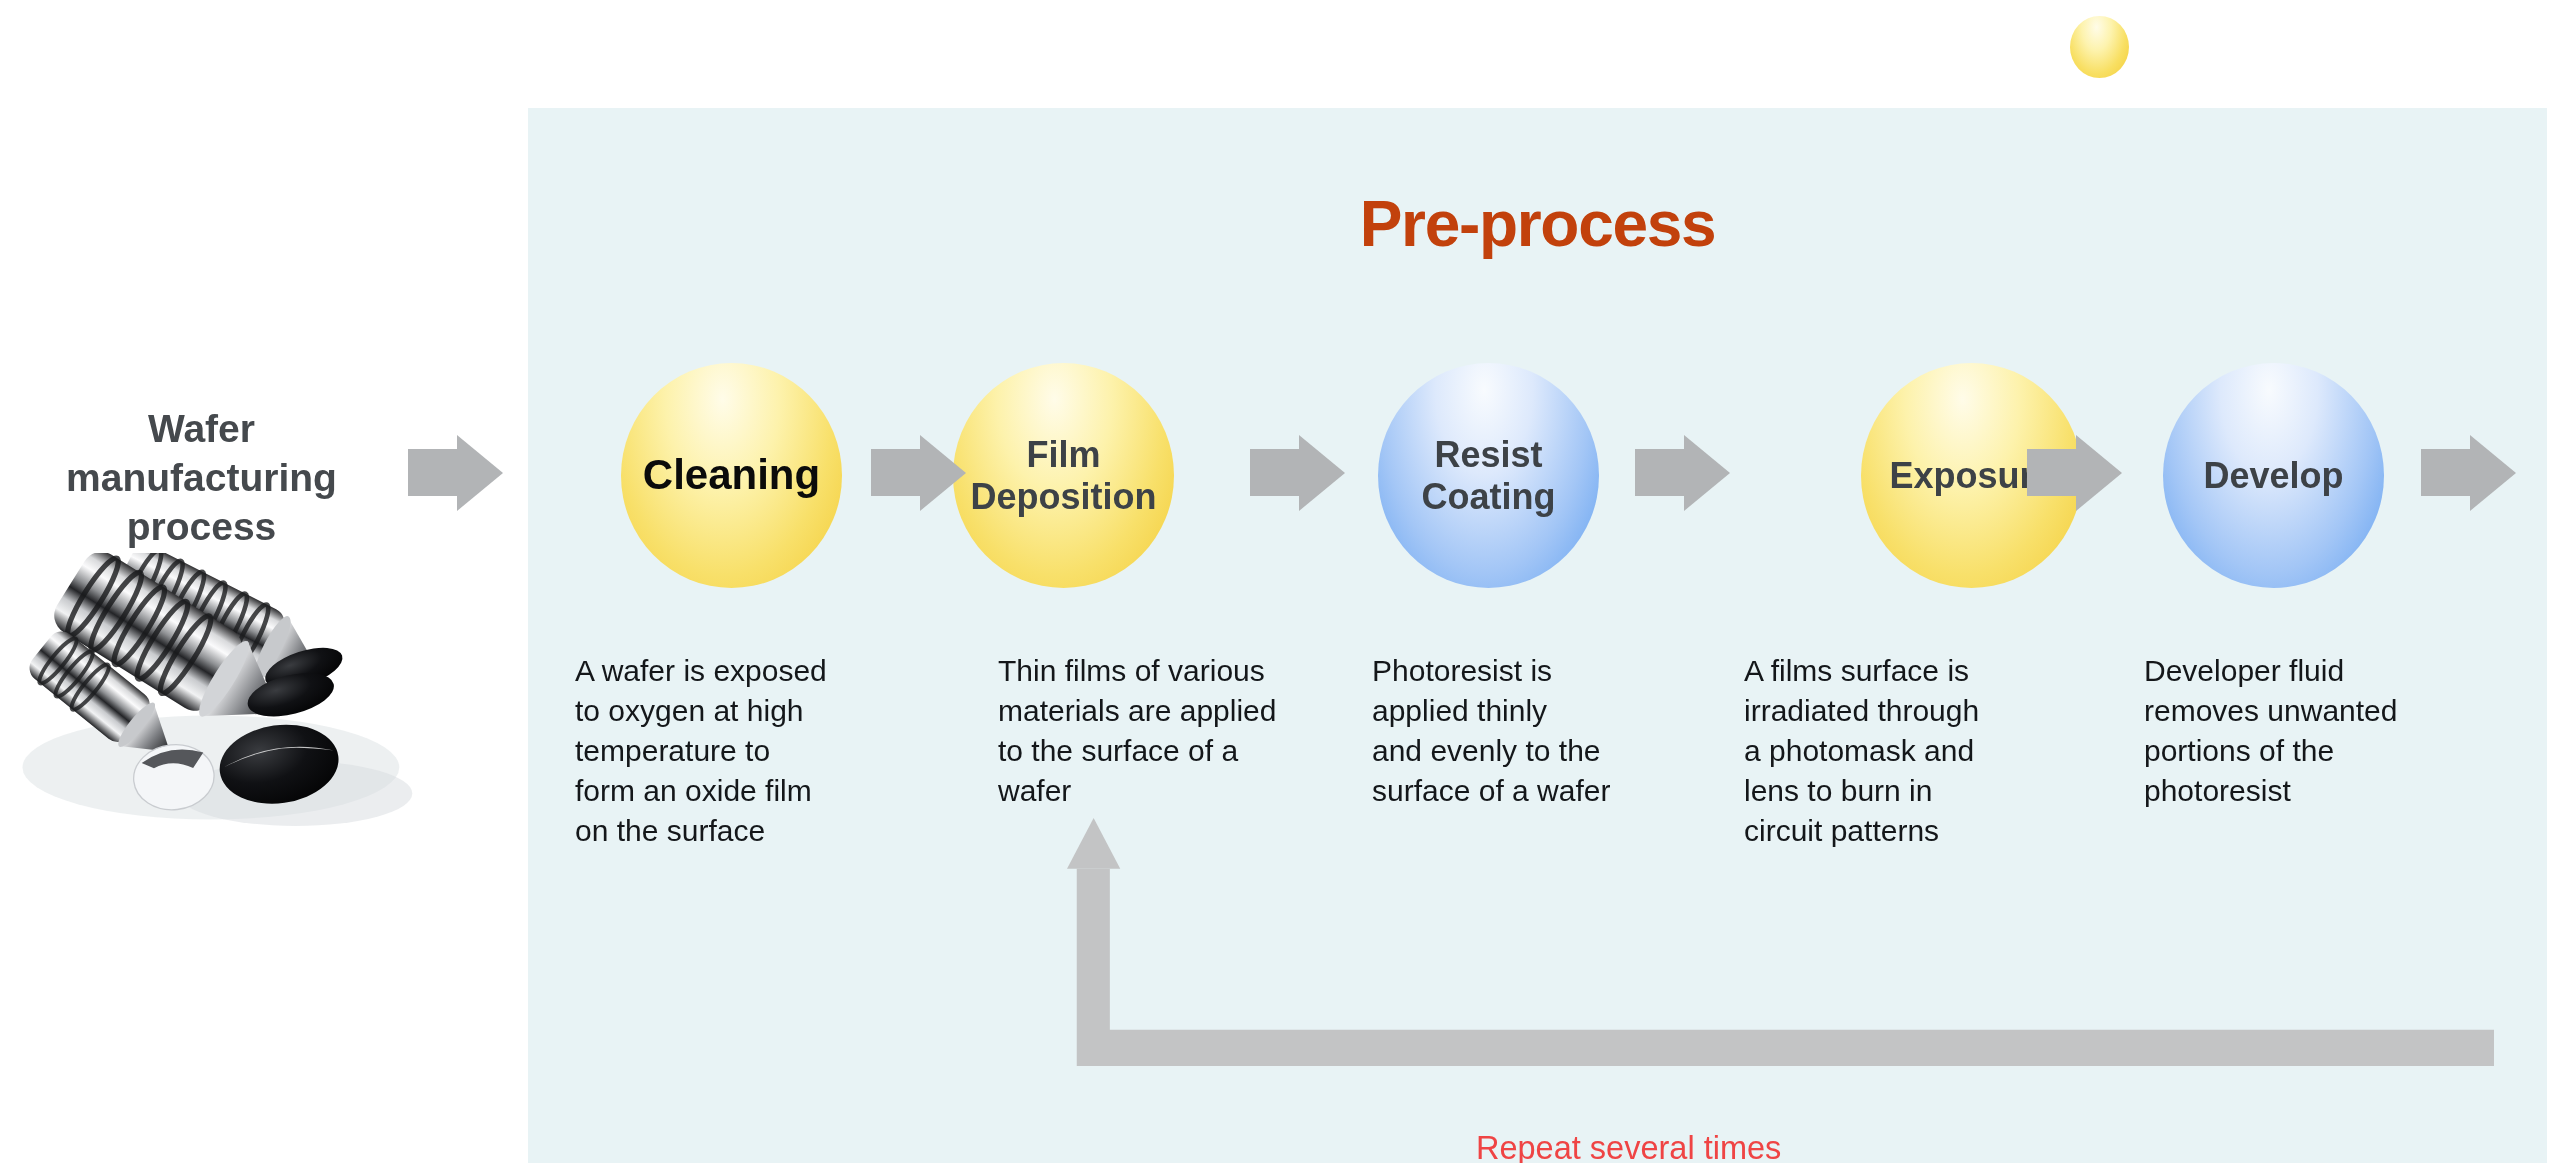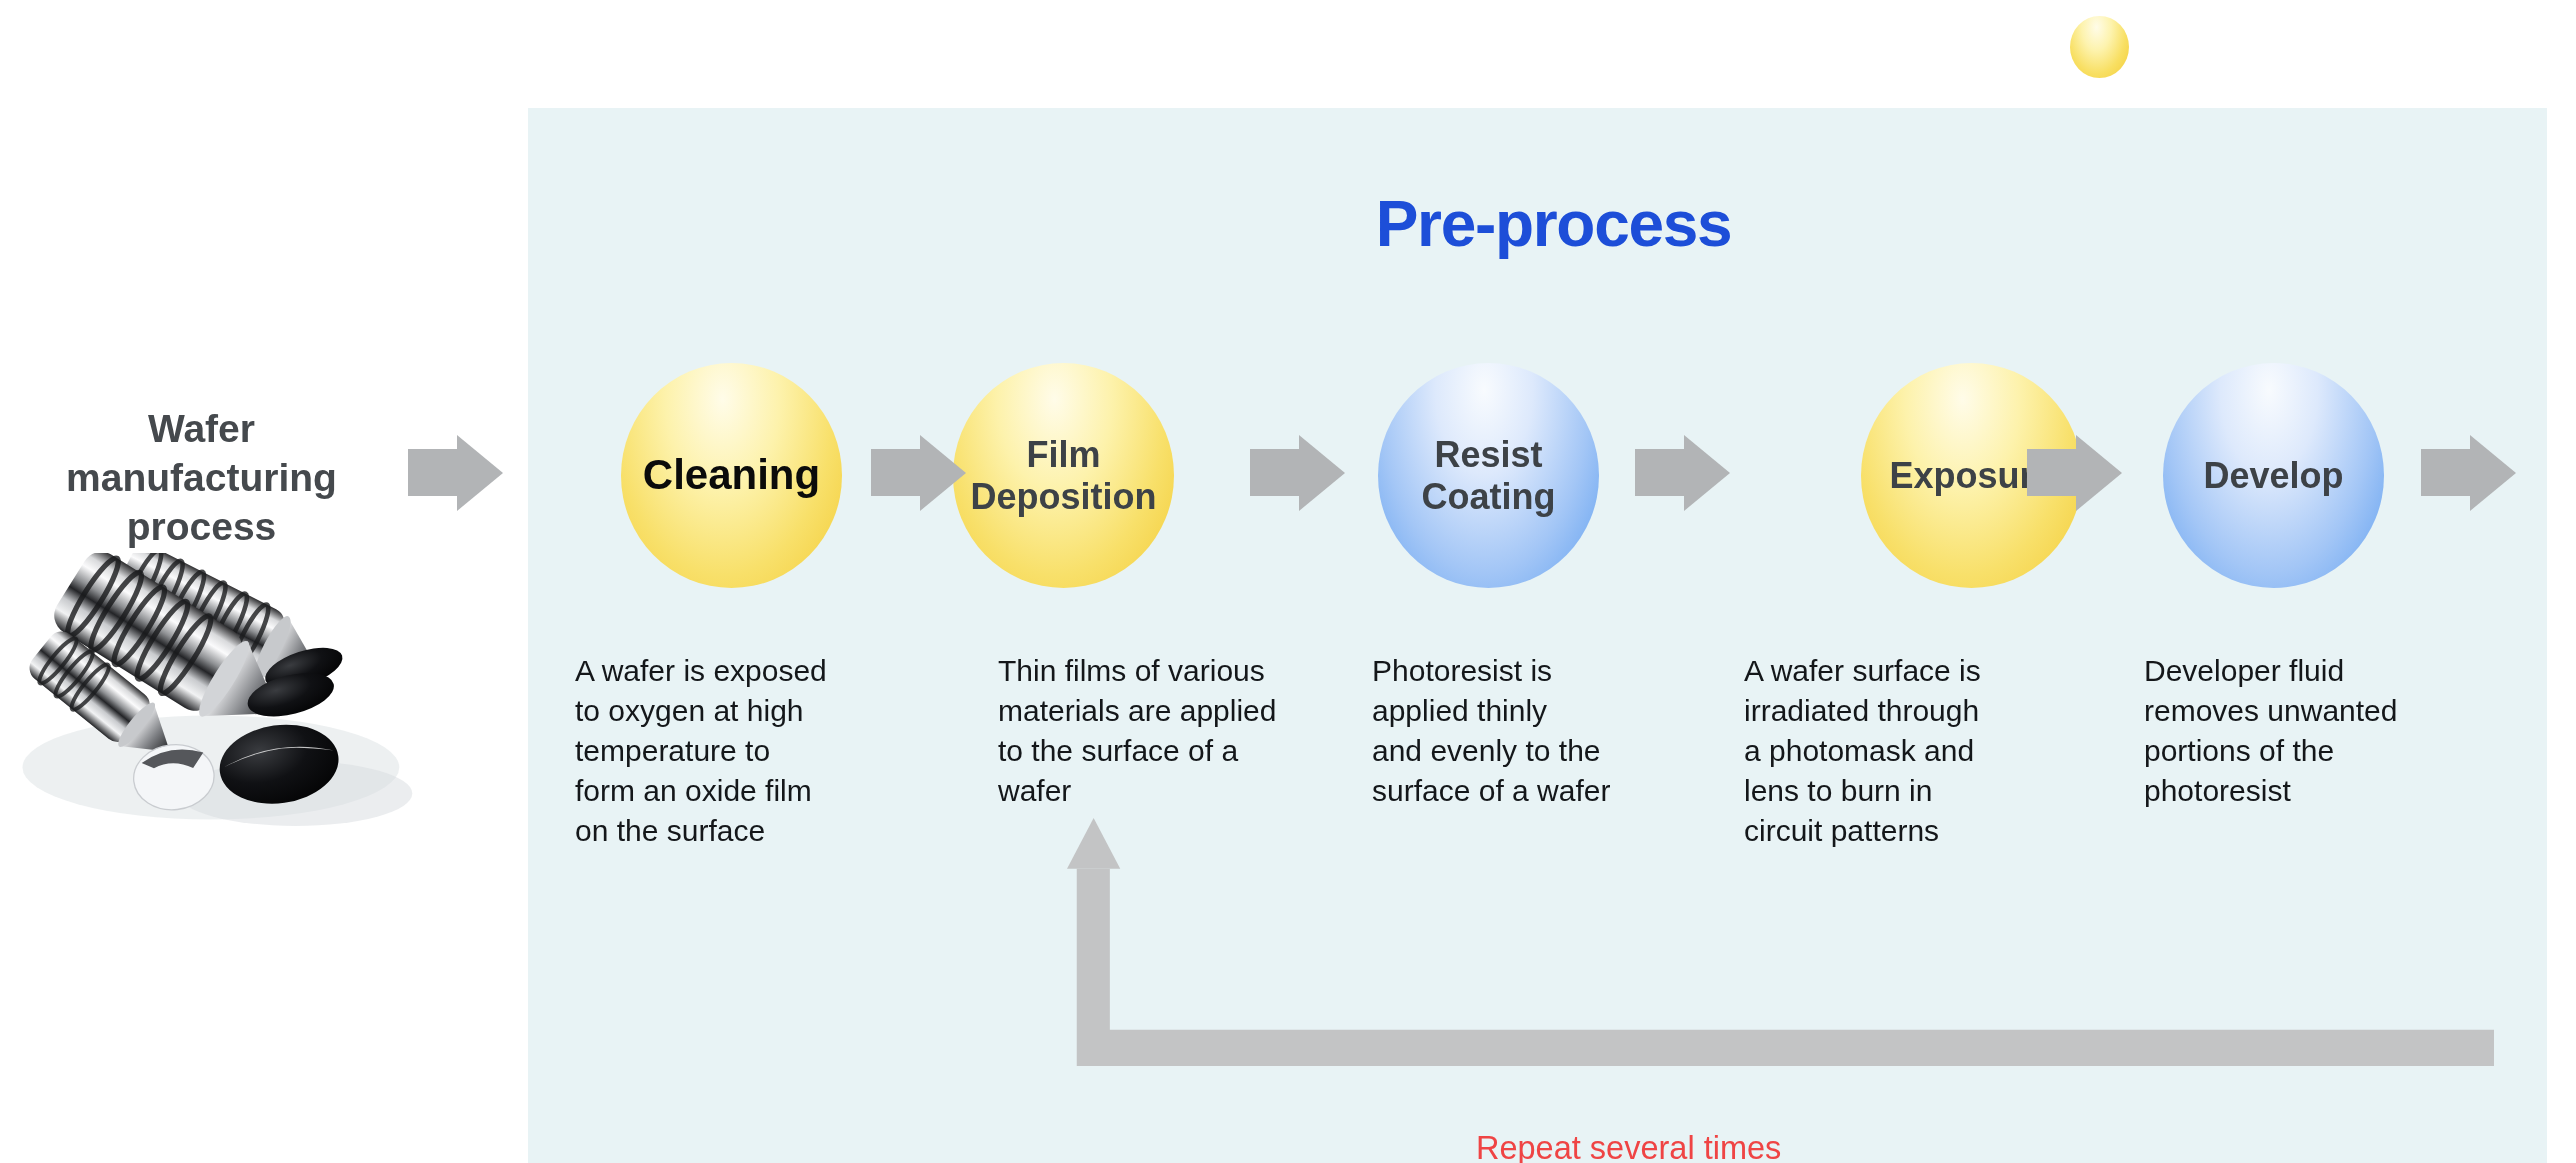--- a/index.html
+++ b/index.html
@@ -25,22 +25,21 @@
   }
   .wafer-photo{position:absolute;left:16.3px;top:553px;width:419px;height:299px;}
   
   .panel{
     position:absolute;left:528px;top:108px;width:2019px;height:1055px;
     background:#e8f3f5;
   }
   .panel-title{
     position:absolute;left:528px;top:187px;width:2019px;
     text-align:center;font-size:64px;font-weight:bold;letter-spacing:-1.3px;
-    color:#1d4ed8;
-    padding-left:16px;
+    color:#c2410c;
   }
   
   .stage-circle{
     position:absolute;top:363px;width:221px;height:225px;border-radius:50%;
     display:flex;align-items:center;justify-content:center;text-align:center;
   }
   .stage-circle.yellow{
     background:radial-gradient(ellipse at 46% 16%, #fffce9 0%, #fdf2ab 34%, #f8e06a 66%, #f3cb35 100%);
   }
   .stage-circle.blue{
@@ -218,21 +217,21 @@
 form an oxide film
 on the surface</div>
 <div class="desc d1">Thin films of various
 materials are applied
 to the surface of a
 wafer</div>
 <div class="desc d2">Photoresist is
 applied thinly
 and evenly to the
 surface of a wafer</div>
-<div class="desc d3">A wafer surface is
+<div class="desc d3">A films surface is
 irradiated through
 a photomask and
 lens to burn in
 circuit patterns</div>
 <div class="desc d4">Developer fluid
 removes unwanted
 portions of the
 photoresist</div>
 
 <svg class="loop-arrow" viewBox="0 0 2198 382" aria-hidden="true">

